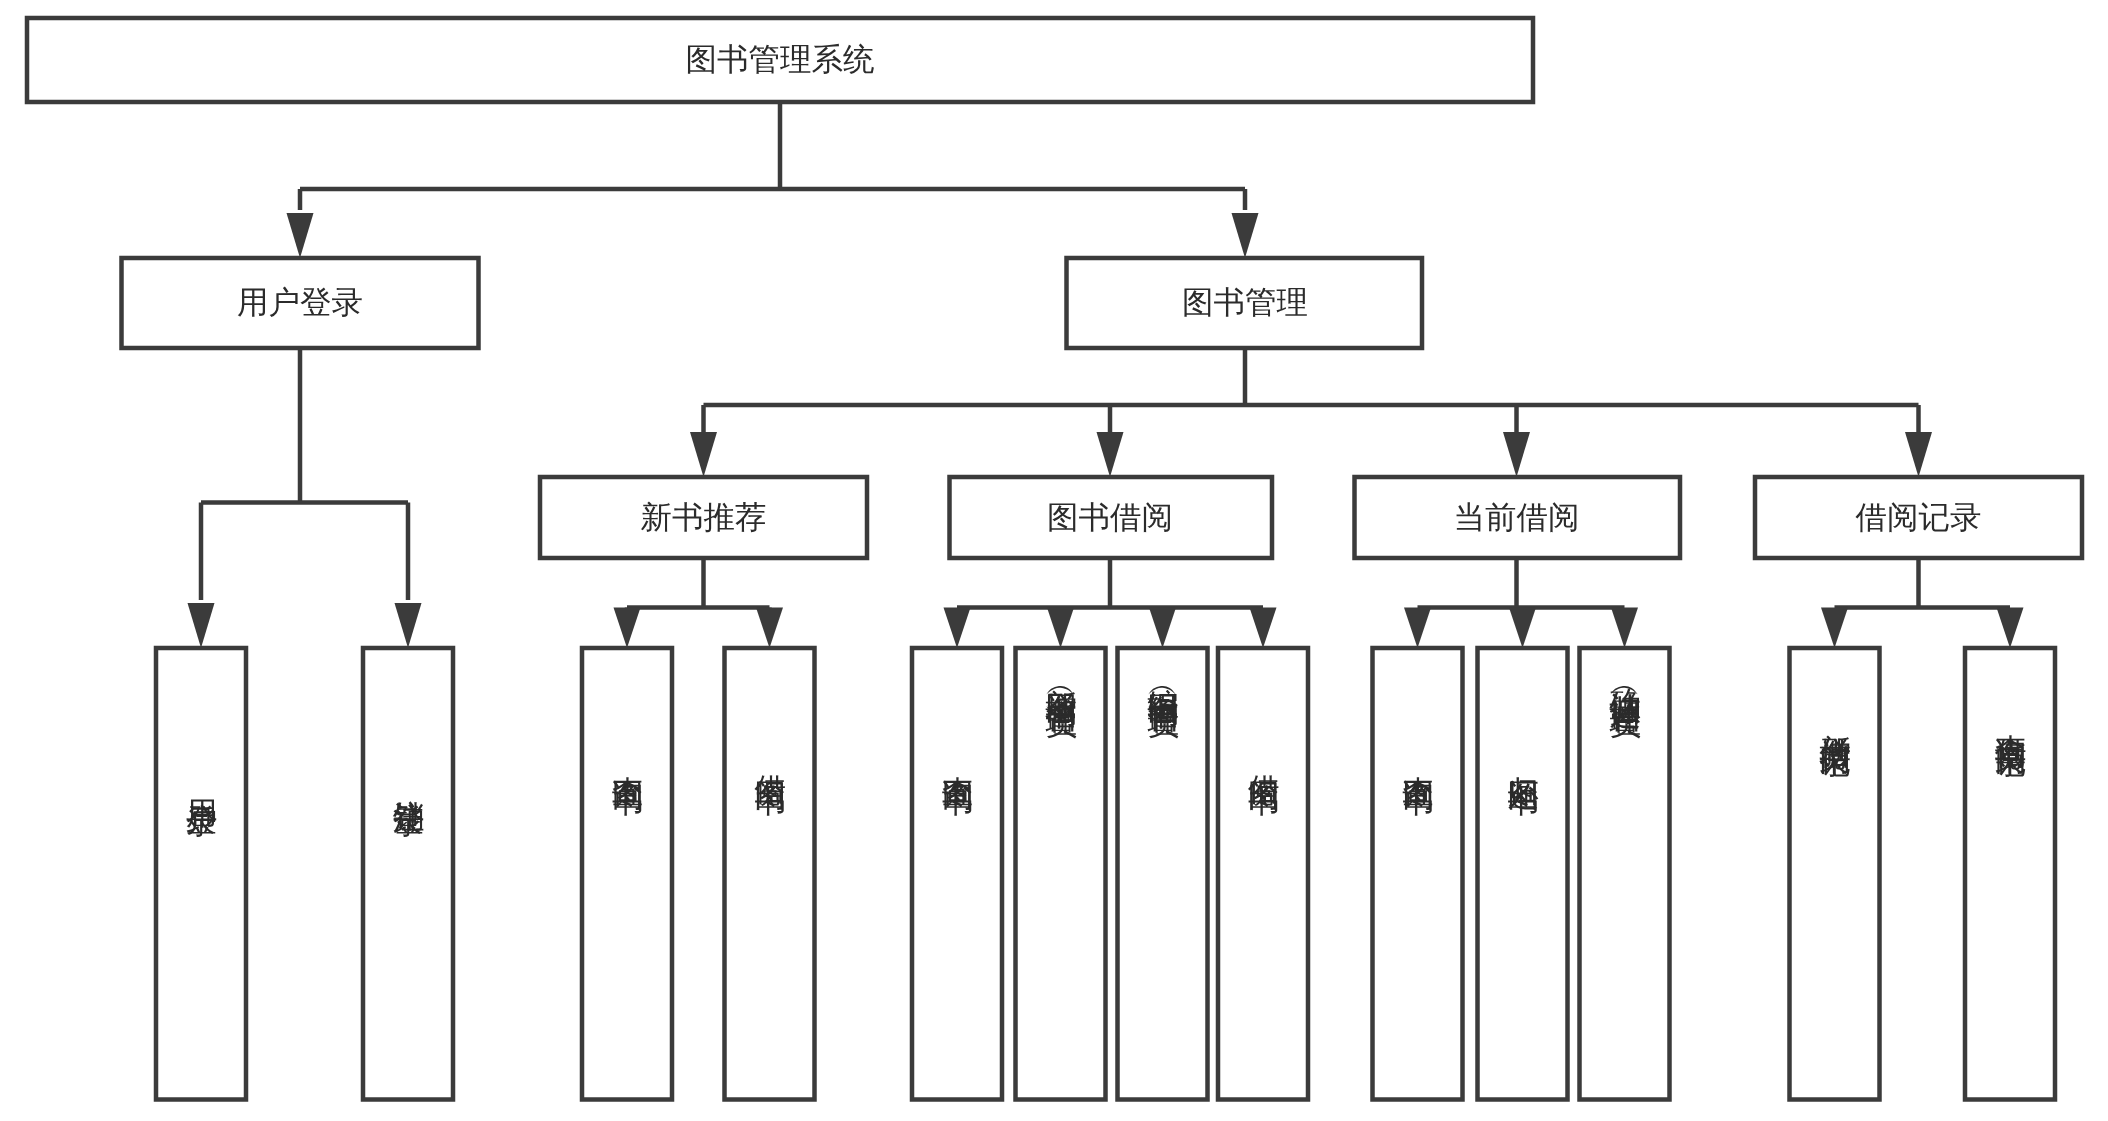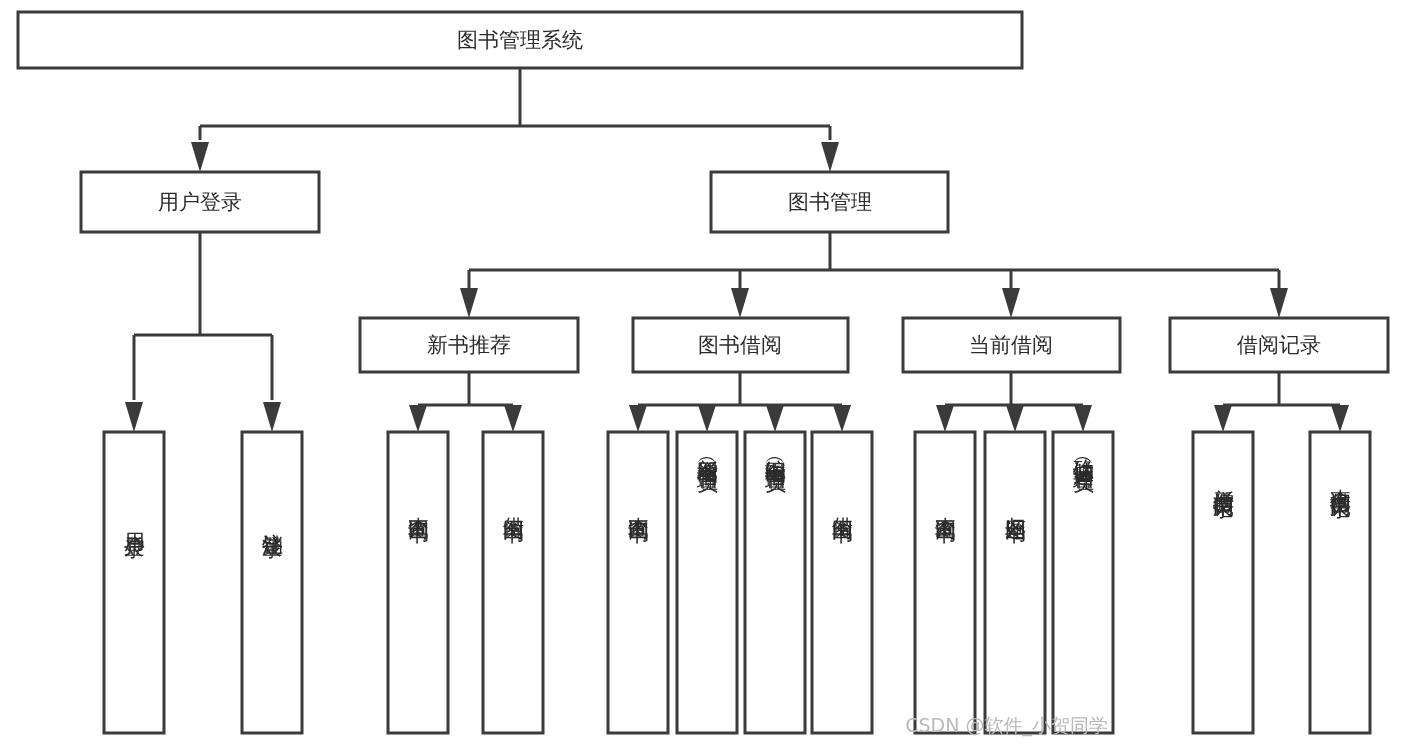--- a/index.html
+++ b/index.html
@@ -214,15 +214,14 @@
   <div class="vlabel-wrap" style="left:1053px; top:432px; width:60px; height:301px; padding-top:10px;">
     <span class="vlabel">确认归还（管理员）</span>
   </div>
   <div class="vlabel-wrap" style="left:1193px; top:432px; width:60px; height:301px; padding-top:40px;">
     <span class="vlabel">新增借阅记录</span>
   </div>
   <div class="vlabel-wrap" style="left:1310px; top:432px; width:60px; height:301px; padding-top:40px;">
     <span class="vlabel">查询借阅记录</span>
   </div>
 
-  <div class="watermark">CSDN @软件_小贺同学</div>
 
 </div>
 
 </body></html>

